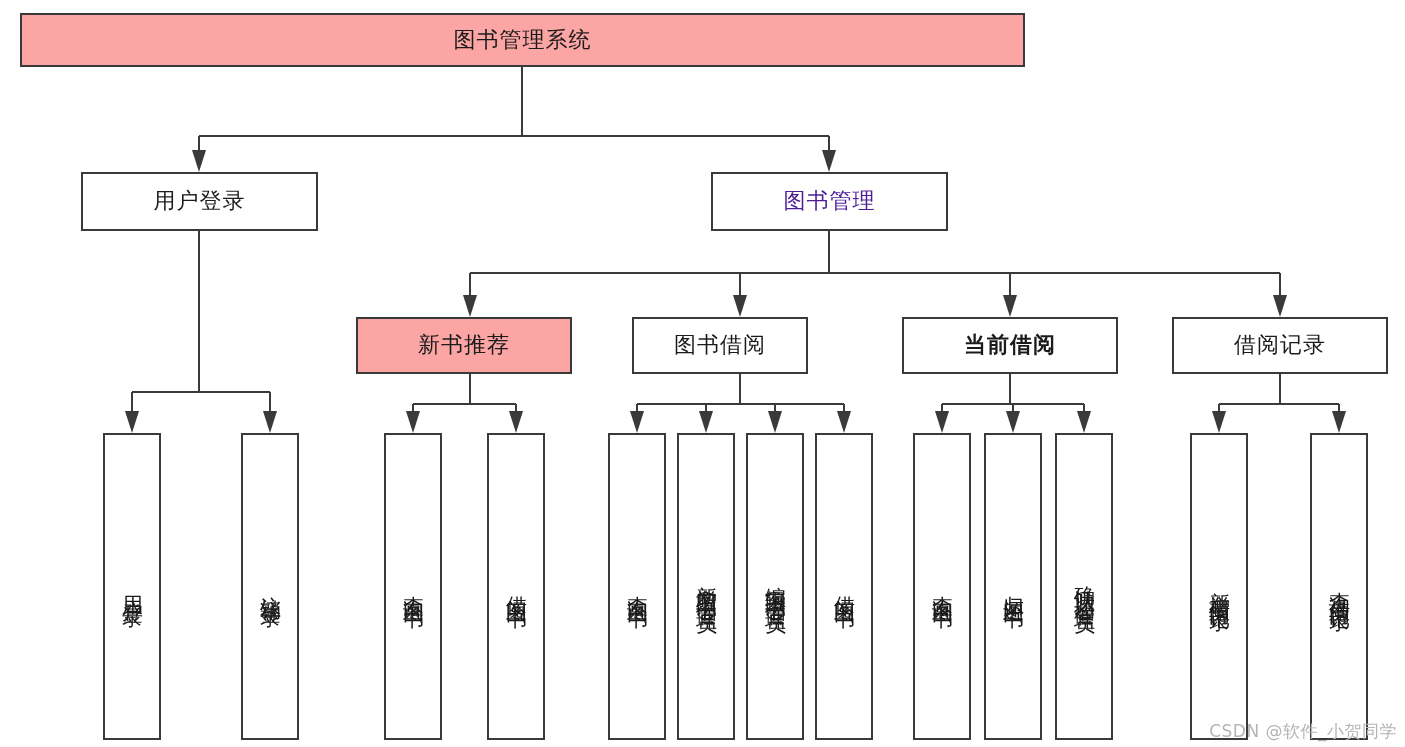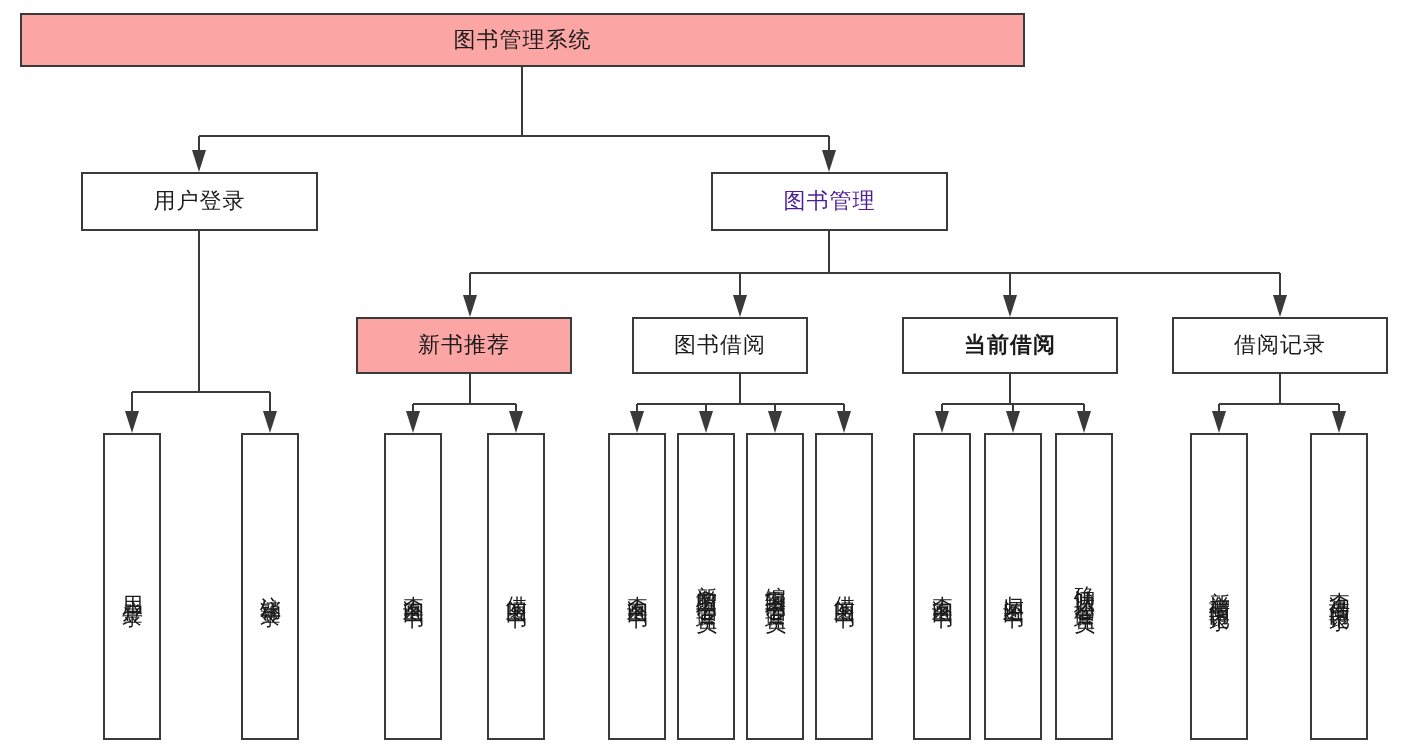--- a/index.html
+++ b/index.html
@@ -183,14 +183,15 @@
         <span class="node-label">确认归还（管理员）</span>
       </div>
       <div class="node vertical" style="left: 1190px; top: 433px; width: 58px; height: 307px; border-color: rgb(58, 58, 58); background: rgb(255, 255, 255); color: rgb(27, 27, 27);">
         <span class="node-label">新增借阅记录</span>
       </div>
       <div class="node vertical" style="left: 1310px; top: 433px; width: 58px; height: 307px; border-color: rgb(58, 58, 58); background: rgb(255, 255, 255); color: rgb(27, 27, 27);">
         <span class="node-label">查询借阅记录</span>
       </div>
     </div>
 
+  <div id="watermark">CSDN @软件_小贺同学</div>
 
 </div>
 
 </body></html>

